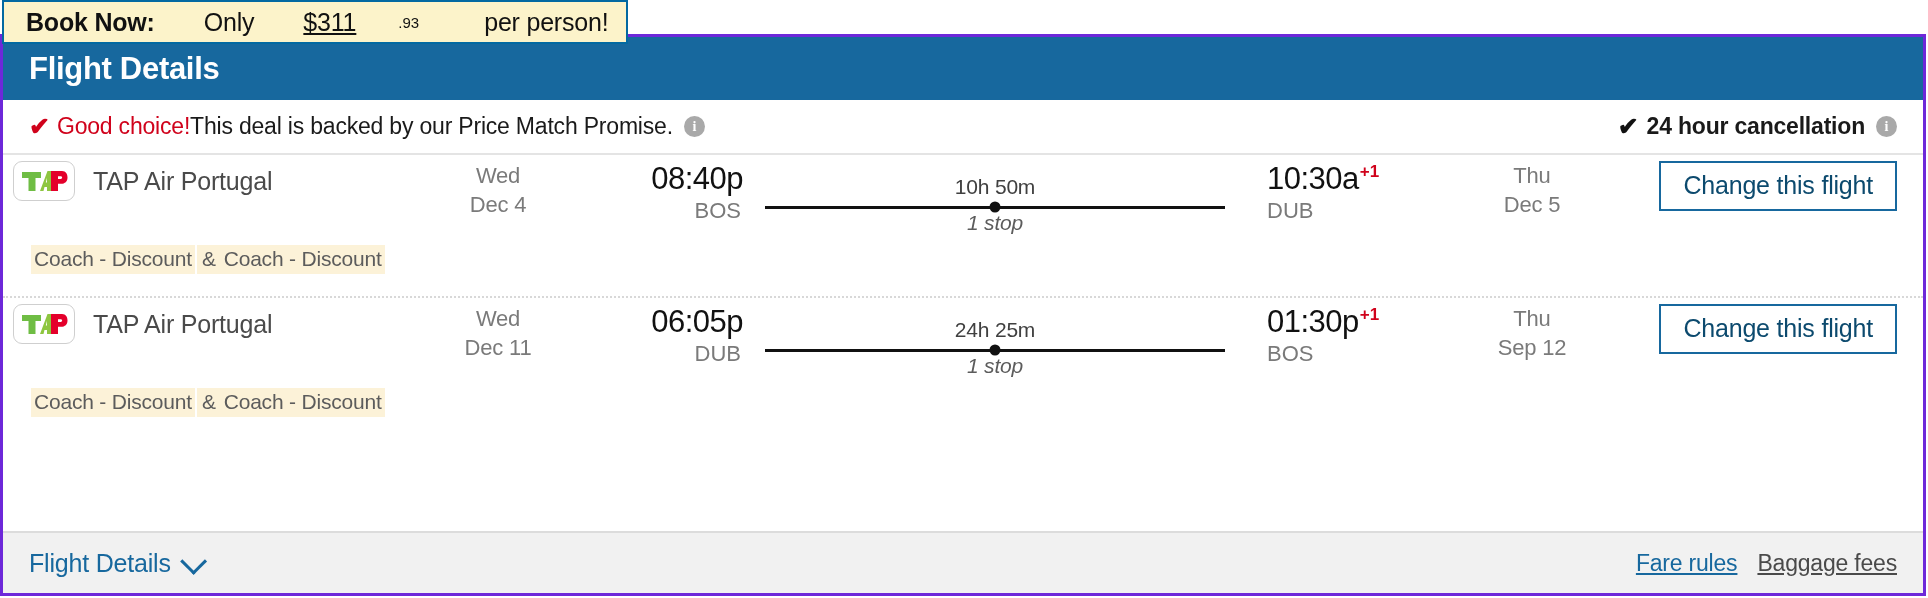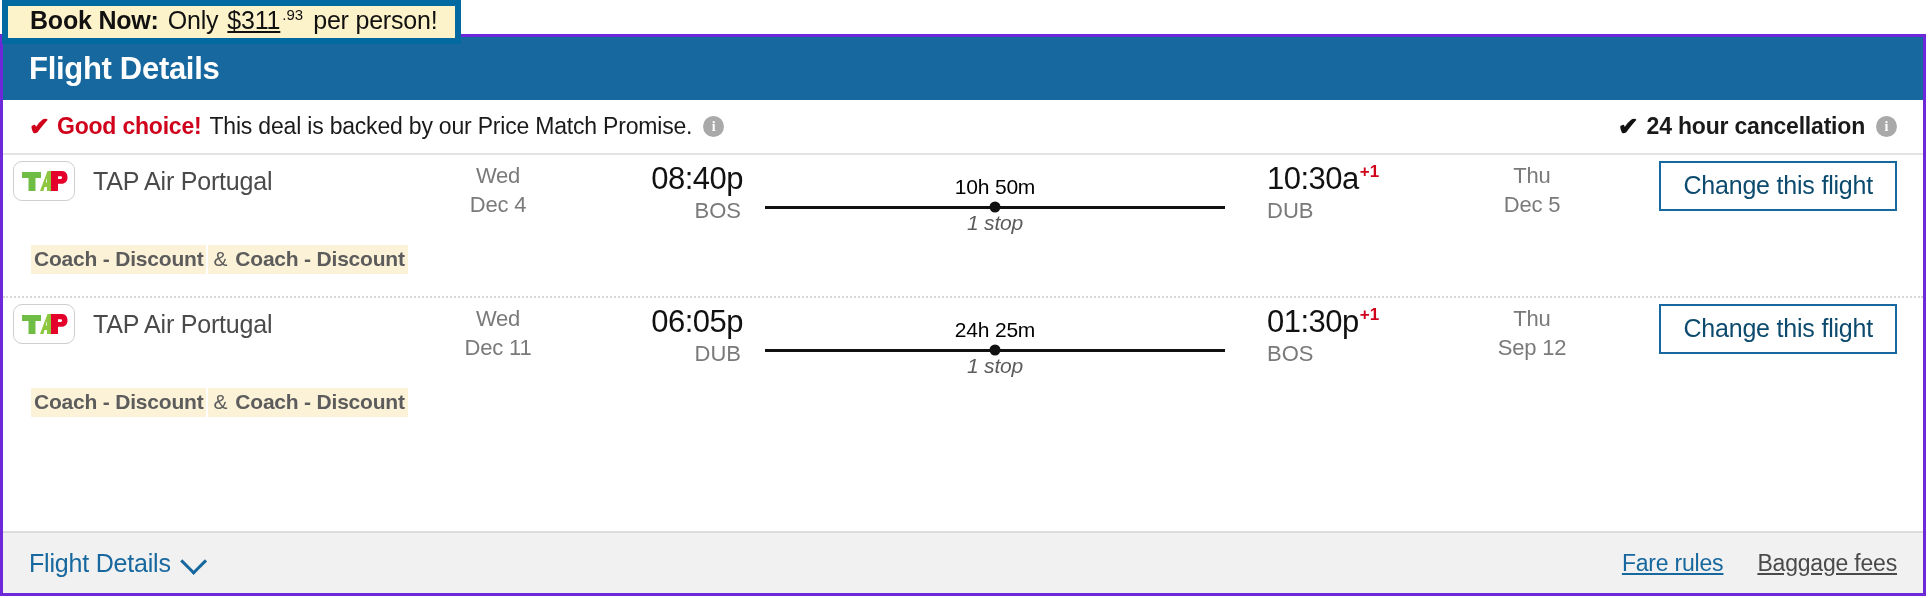--- a/index.html
+++ b/index.html
@@ -34,26 +34,27 @@
   }
 
   
   .book-now-banner {
     position: absolute;
     left: 2px;
     top: 0px;
     height: 44px;
     box-sizing: border-box;
     background: #fcf3ca;
-    border: 6px solid #0369a1;
-    display: flex;
-    align-items: flex-start;
+    border: 2px solid #0369a1;
+    display: flex;
+    align-items: center;
     padding: 0 18px 0 22px;
     z-index: 5;
     white-space: nowrap;
+    gap: 40px;
   }
   .book-now-label {
     font-size: 25px;
     font-weight: bold;
     color: #111111;
     letter-spacing: -0.2px;
   }
   .book-now-text {
     font-size: 25px;
     color: #111111;
@@ -68,21 +69,21 @@
   }
   .book-now-cents {
     font-size: 15px;
     color: #111111;
     vertical-align: 8px;
     margin-left: 2px;
   }
   .book-now-suffix {
     font-size: 25px;
     color: #111111;
-    margin-left: 10px;
+    margin-left: 25px;
     letter-spacing: -0.2px;
   }
 
   
   .card-header {
     height: 63px;
     background: #17689e;
     display: flex;
     align-items: center;
     padding-left: 26px;
@@ -114,27 +115,26 @@
   .check-red {
     color: #d0021b;
     font-size: 25px;
     font-weight: bold;
     margin-right: 7px;
     line-height: 1;
   }
   .good-choice {
     color: #d0021b;
     font-size: 23px;
-    font-weight: bold;
+    font-weight: normal;
     letter-spacing: -0.2px;
   }
   .promise-text {
     color: #1a1a1a;
     font-size: 23px;
-    margin-left: 8px;
     letter-spacing: -0.2px;
   }
   .promise-right {
     display: flex;
     align-items: center;
     white-space: nowrap;
   }
   .check-black {
     color: #111111;
     font-size: 25px;
@@ -259,21 +259,21 @@
     height: 88px;
     display: flex;
     flex-direction: column;
     align-items: center;
     justify-content: center;
     padding: 0 22px;
     box-sizing: border-box;
   }
   .route-duration {
     font-size: 21px;
-    color: #000000;
+    color: #404040;
     margin-bottom: 6px;
     letter-spacing: -0.2px;
   }
   .route-line-wrap {
     position: relative;
     width: 100%;
     height: 4px;
     display: flex;
     align-items: center;
   }
@@ -326,21 +326,20 @@
     padding-left: 28px;
     margin-top: -4px;
     white-space: nowrap;
   }
   .fare-badge {
     background: #fcf2d8;
     color: #5c5c5c;
     font-size: 21px;
     padding: 2px 3px 3px 3px;
     letter-spacing: -0.2px;
-    font-weight: bold;
   }
   .fare-amp {
     background: #fcf2d8;
     color: #5c5c5c;
     font-size: 21px;
     padding: 2px 5px 3px 5px;
     letter-spacing: -0.2px;
     margin-left: 2px;
   }
 
@@ -373,21 +372,21 @@
     margin-left: 11px;
     width: 16px;
     height: 16px;
     border-right: 3px solid #17689e;
     border-bottom: 3px solid #17689e;
     transform: rotate(45deg) translateY(-3px);
   }
   .footer-links {
     display: flex;
     align-items: center;
-    gap: 34px;
+    gap: 20px;
   }
   .footer-link {
     font-size: 23px;
     text-decoration: underline;
     cursor: pointer;
     letter-spacing: -0.2px;
     white-space: nowrap;
   }
   .footer-link.blue { color: #17689e; }
   .footer-link.gray { color: #4a4a4a; }

